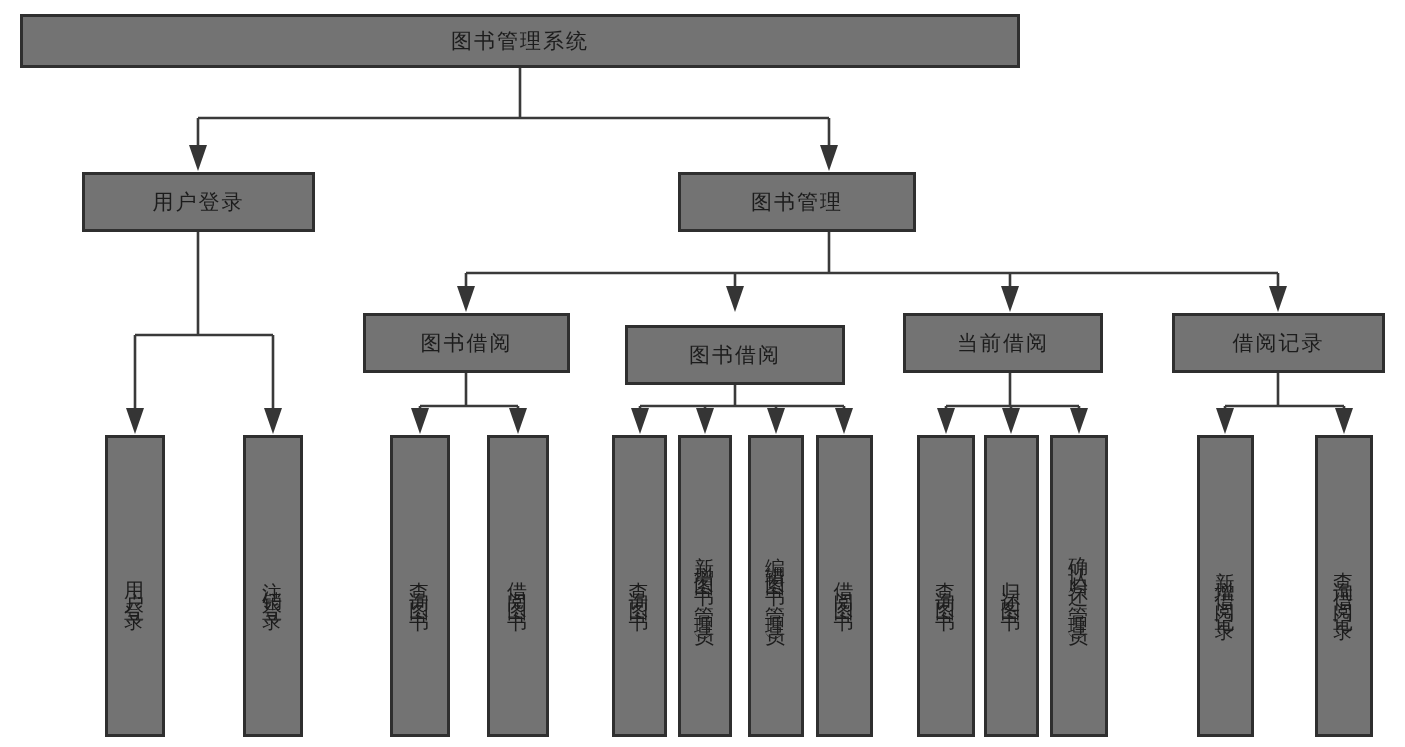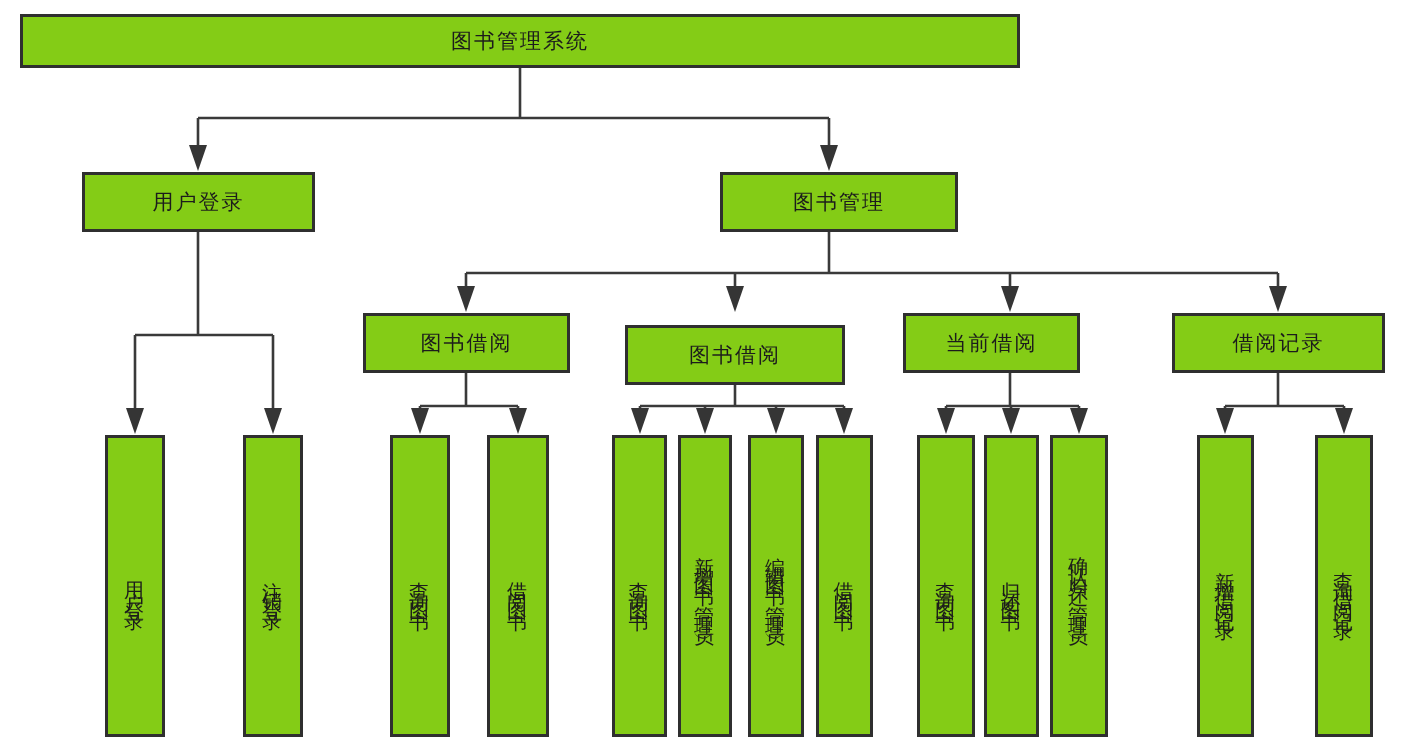--- a/index.html
+++ b/index.html
@@ -8,21 +8,21 @@
   .canvas {
     position: relative;
     width: 1405px;
     height: 747px;
     background: #ffffff;
     overflow: hidden;
   }
   .connectors { position: absolute; left: 0; top: 0; }
   .node {
     position: absolute;
-    background: #84cc16;
+    background: #737373;
     border: 3px solid #2f2f2f;
     display: flex;
     align-items: center;
     justify-content: center;
     font-size: 21px;
     color: #1c1c1c;
     letter-spacing: 2px;
     white-space: nowrap;
   }
   .node.v {
@@ -87,25 +87,25 @@
       <polygon points="1002,408 1020,408 1011,434"></polygon>
       <polygon points="1070,408 1088,408 1079,434"></polygon>
       <polygon points="1216,408 1234,408 1225,434"></polygon>
       <polygon points="1335,408 1353,408 1344,434"></polygon>
     </g>
   </svg>
 
   <div class="node" style="left:20px; top:14px; width:1000px; height:54px;">图书管理系统</div>
 
   <div class="node" style="left:82px; top:172px; width:233px; height:60px;">用户登录</div>
-  <div class="node" style="left:720px; top:172px; width:238px; height:60px;">图书管理</div>
+  <div class="node" style="left:678px; top:172px; width:238px; height:60px;">图书管理</div>
 
   <div class="node" style="left:363px; top:313px; width:207px; height:60px;">图书借阅</div>
   <div class="node" style="left:625px; top:313px; width:220px; height:60px;margin-top:12px;">图书借阅</div>
-  <div class="node" style="left:903px; top:313px; width:177px; height:60px;">当前借阅</div>
+  <div class="node" style="left:903px; top:313px; width:200px; height:60px;">当前借阅</div>
   <div class="node" style="left:1172px; top:313px; width:213px; height:60px;">借阅记录</div>
 
   <div class="node v" style="left:105px; top:435px; width:60px; height:302px;">用户登录</div>
   <div class="node v" style="left:243px; top:435px; width:60px; height:302px;">注销登录</div>
 
   <div class="node v" style="left:390px; top:435px; width:60px; height:302px;">查询图书</div>
   <div class="node v" style="left:487px; top:435px; width:62px; height:302px;">借阅图书</div>
 
   <div class="node v" style="left:612px; top:435px; width:55px; height:302px;">查询图书</div>
   <div class="node v" style="left:678px; top:435px; width:54px; height:302px;">新增图书（管理员）</div>

